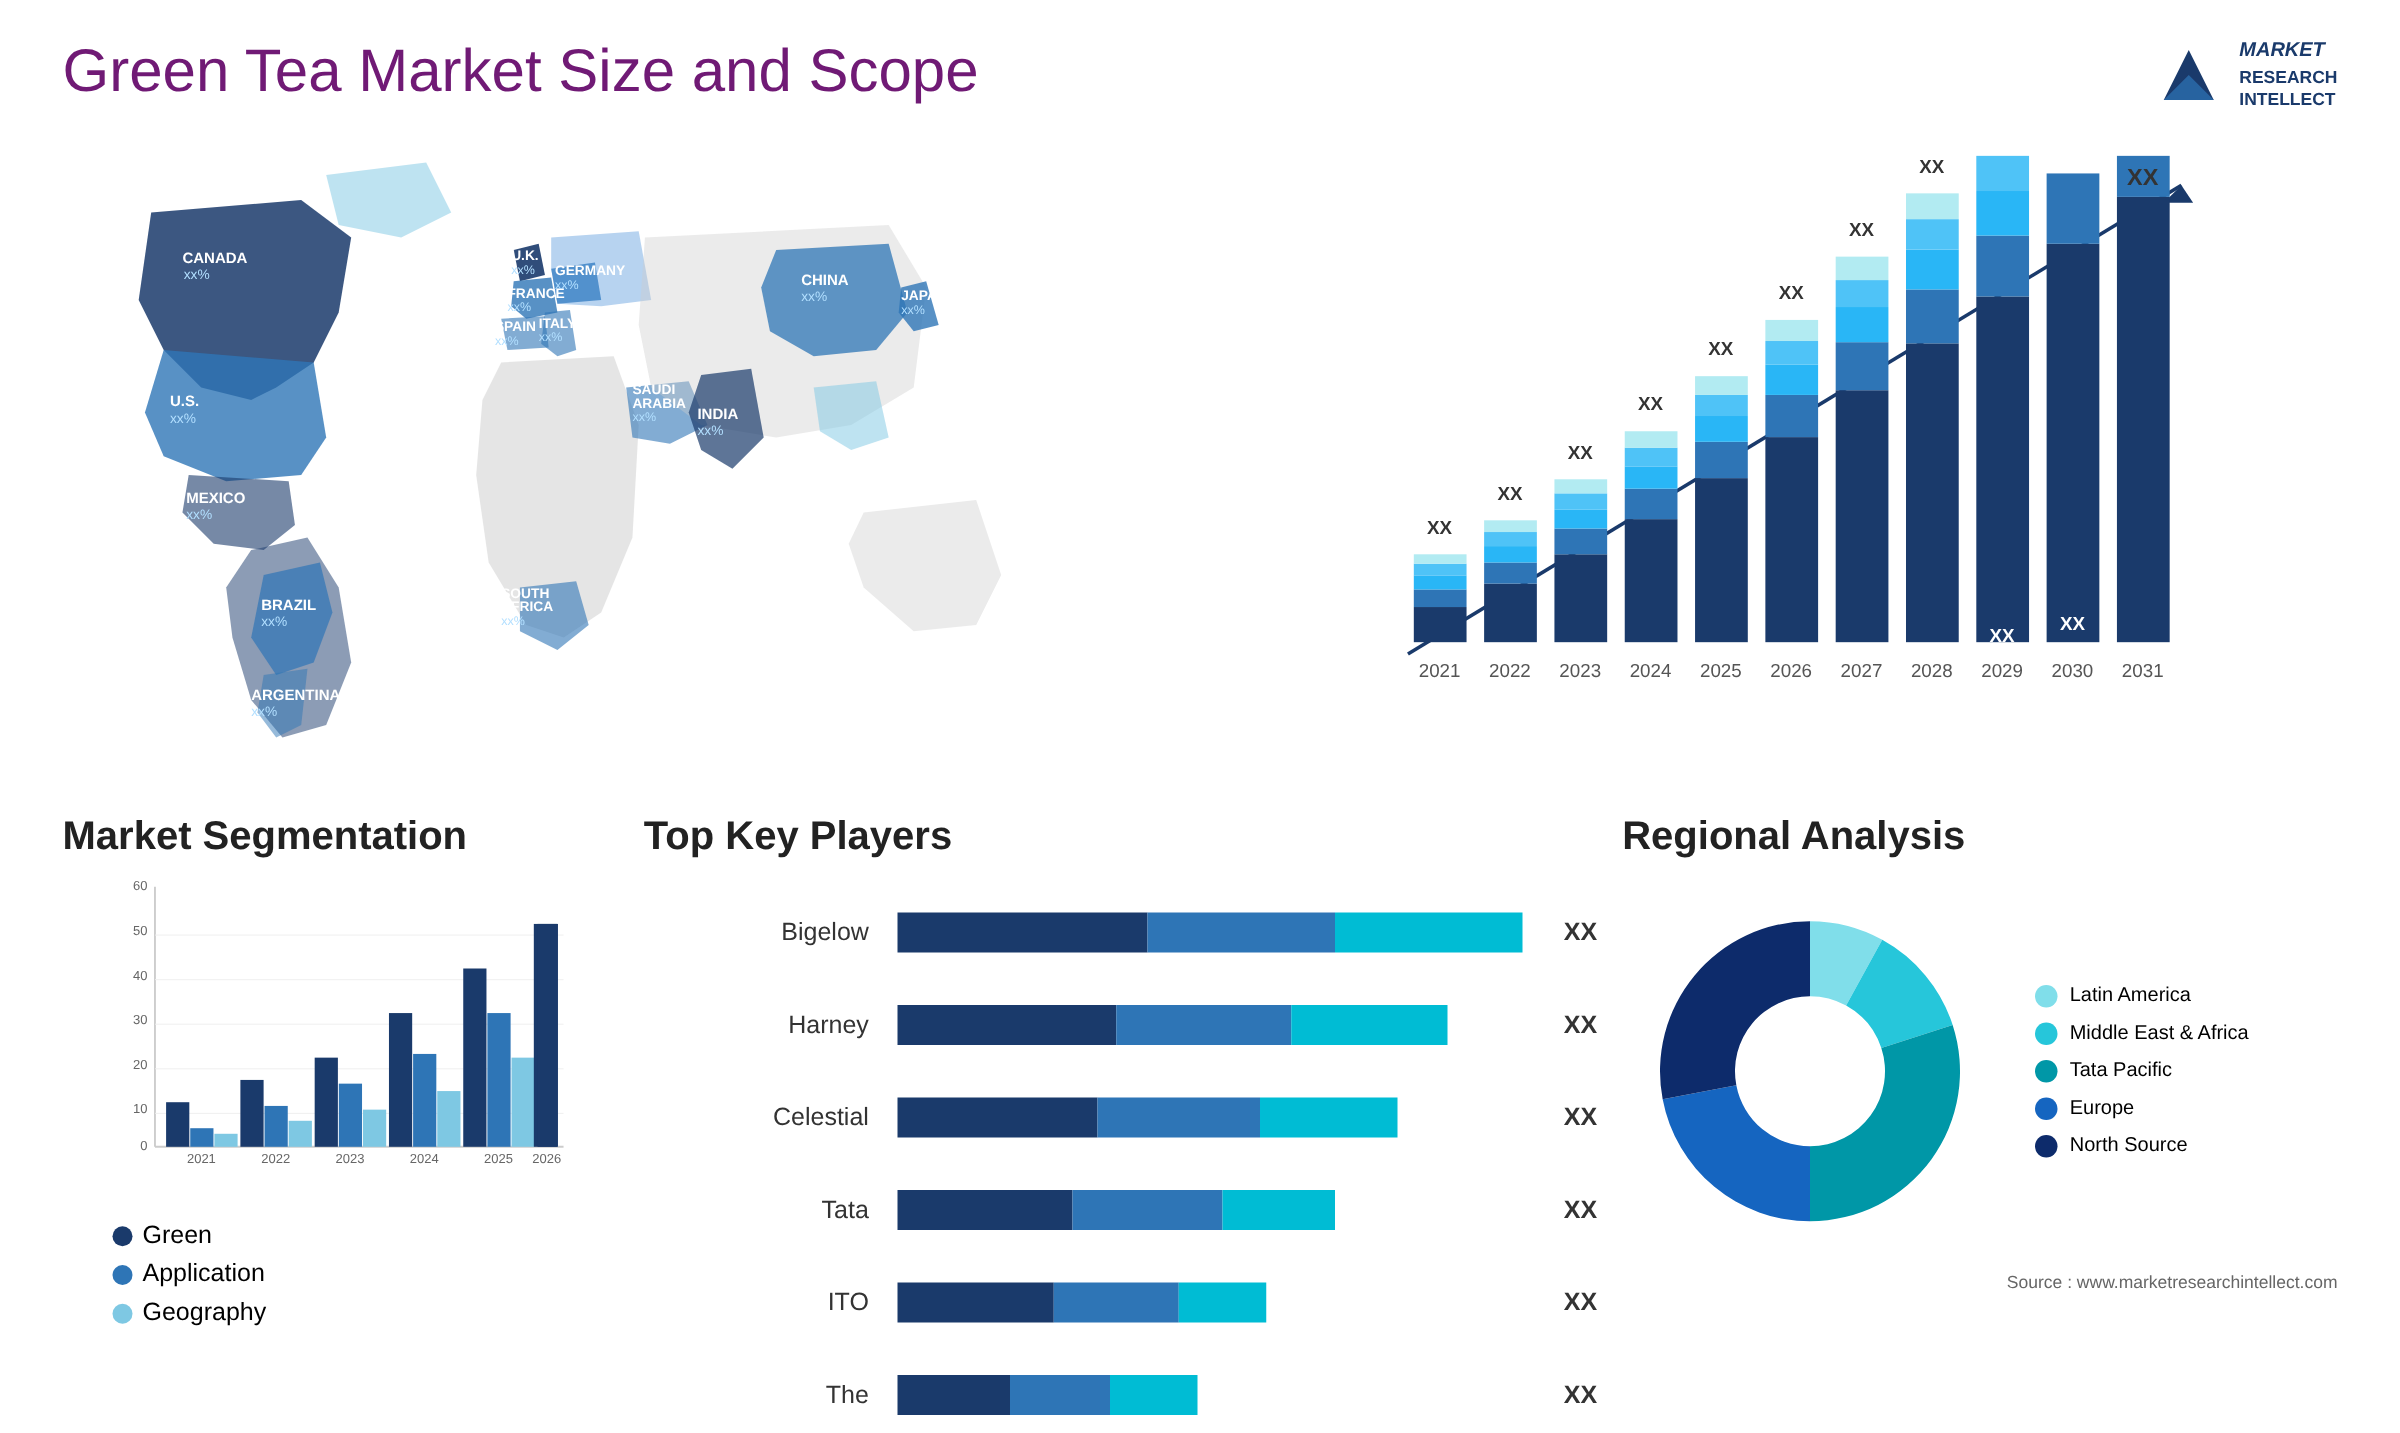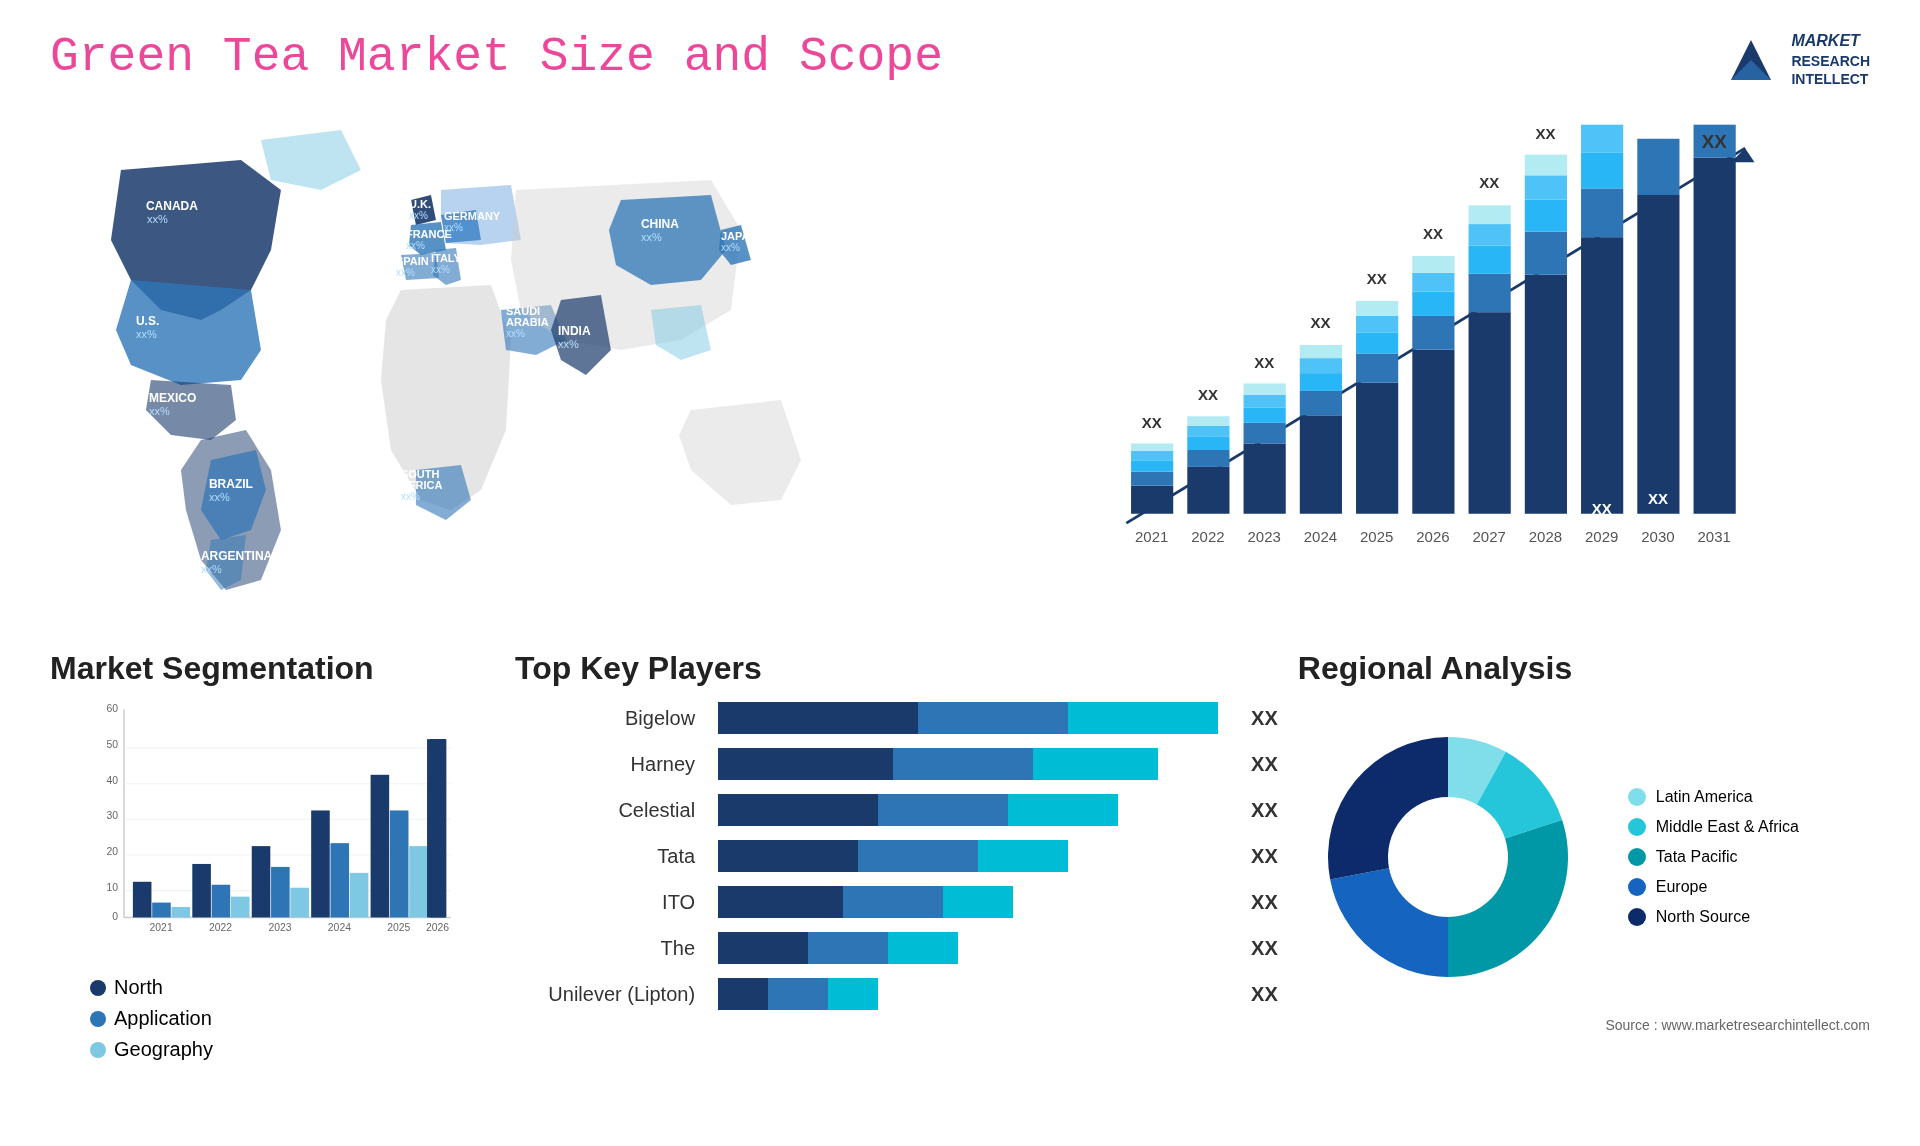--- a/index.html
+++ b/index.html
@@ -19,22 +19,21 @@
     
     .header {
       display: flex;
       justify-content: space-between;
       align-items: flex-start;
       margin-bottom: 20px;
     }
     .page-title {
       font-size: 48px;
       font-weight: 400;
-      color: #ec4899;
-      font-family: Liberation Mono, monospace;
+      color: #701a75;
     }
     .logo-area {
       display: flex;
       align-items: center;
       gap: 10px;
     }
     .logo-icon {
       width: 60px;
       height: 60px;
     }
@@ -118,20 +117,21 @@
     .players-list {
       display: flex;
       flex-direction: column;
       gap: 14px;
       margin-top: 10px;
     }
     .player-row {
       display: flex;
       align-items: center;
       gap: 23px;
+      margin-top: 28px;
     }
     .player-name {
       width: 180px;
       font-size: 20px;
       color: #333;
       text-align: right;
     }
     .player-bar-container {
       flex: 1;
       height: 32px;
@@ -436,21 +436,21 @@
           <rect x="428" y="98" width="25" height="192" fill="#2e75b6" opacity="0"></rect>
 
           <rect x="462" y="50" width="22" height="240" fill="#1a3a6b"></rect>
           <rect x="462" y="290" width="0" height="0"></rect>
           <text x="472" y="308" font-size="14" fill="#666" text-anchor="middle">2026</text>
         </svg>
         
         <div class="seg-legend">
           <div class="legend-item">
             <div class="legend-dot" style="background:#1a3a6b;"></div>
-            <span>North</span>
+            <span>Green</span>
           </div>
           <div class="legend-item">
             <div class="legend-dot" style="background:#2e75b6;"></div>
             <span>Application</span>
           </div>
           <div class="legend-item">
             <div class="legend-dot" style="background:#7ec8e3;"></div>
             <span>Geography</span>
           </div>
         </div>

